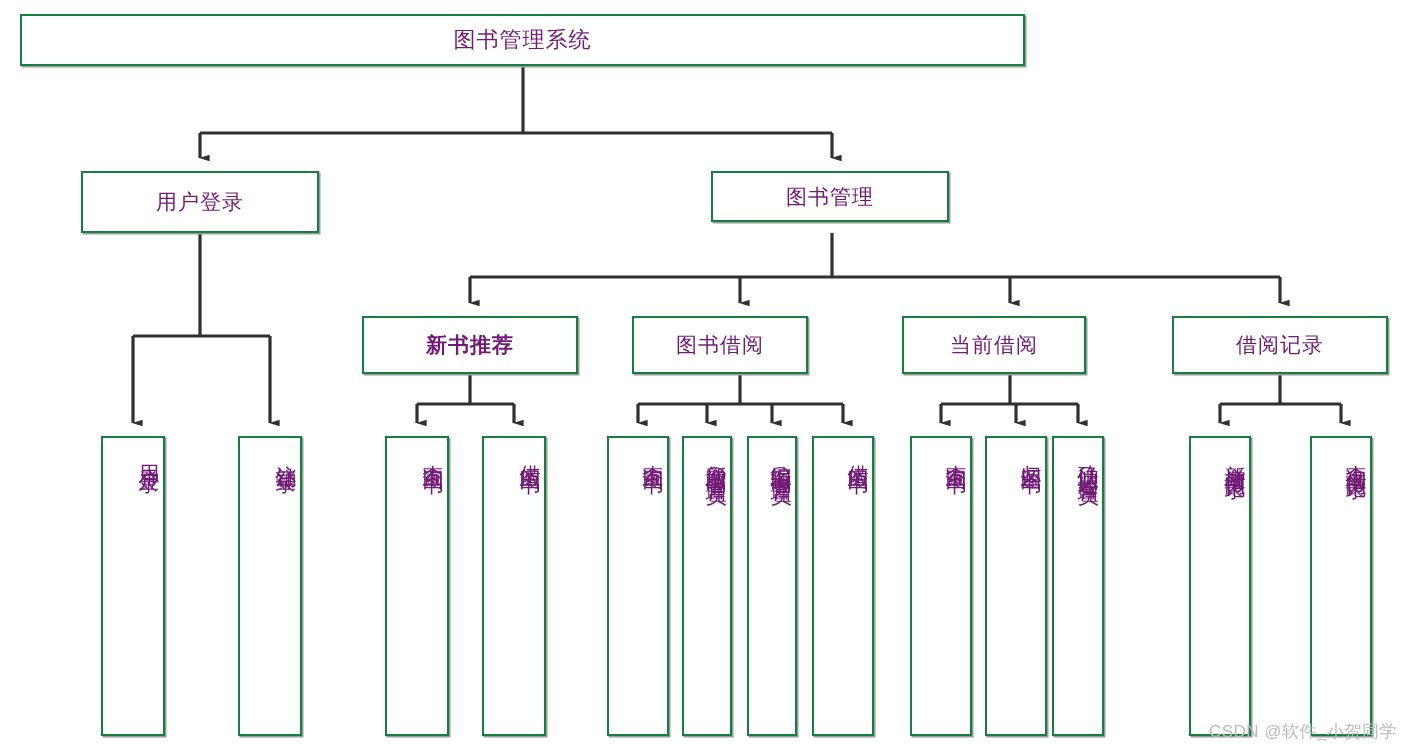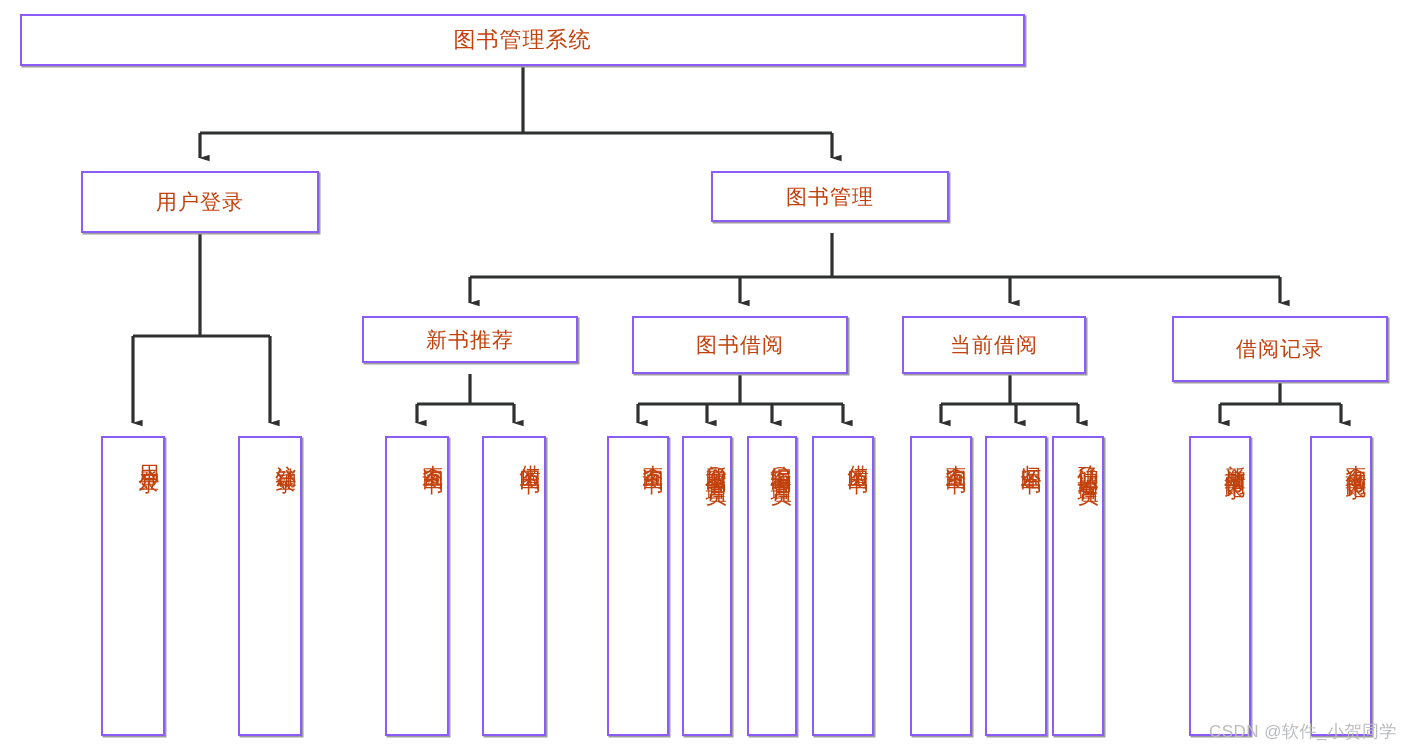--- a/index.html
+++ b/index.html
@@ -22,26 +22,26 @@
     left: 0;
     top: 0;
     width: 1405px;
     height: 747px;
     pointer-events: none;
   }
   .node {
     position: absolute;
     box-sizing: border-box;
     background: #ffffff;
-    border: 2px solid #8b5cf6;
+    border: 2px solid #15803d;
     box-shadow: 1.5px 1.5px 0 0 #9b9c9e;
     display: flex;
     align-items: center;
     justify-content: center;
-    color: #c2410c;
+    color: #701a75;
     text-align: center;
   }
   .node.horiz {
     font-size: 21px;
     letter-spacing: 1px;
     line-height: 1.2;
   }
   .node.vert {
     writing-mode: vertical-rl;
     text-orientation: upright;
@@ -124,24 +124,24 @@
       <path d="M 1220 404 L 1220 423" marker-end="url(#arrowhead)"></path>
       <path d="M 1341 404 L 1341 423" marker-end="url(#arrowhead)"></path>
     </g>
   </svg>
 
   <div class="node horiz" id="root-node" style="left: 20px; top: 14px; width: 1005px; height: 52px;">图书管理系统</div>
 
   <div class="node horiz" style="left: 81px; top: 171px; width: 238px; height: 62px;">用户登录</div>
   <div class="node horiz" style="left: 711px; top: 171px; width: 238px; height: 51px;">图书管理</div>
 
-  <div class="node horiz" style="left: 362px; top: 316px; width: 216px; height: 47px;">新书推荐</div>
-  <div class="node horiz" style="left: 632px; top: 316px; width: 216px; height: 58px;">图书借阅</div>
+  <div class="node horiz" style="left: 362px; top: 316px; width: 216px; height: 58px; font-weight: bold;">新书推荐</div>
+  <div class="node horiz" style="left: 632px; top: 316px; width: 176px; height: 58px;">图书借阅</div>
   <div class="node horiz" style="left: 902px; top: 316px; width: 184px; height: 58px;">当前借阅</div>
-  <div class="node horiz" style="left: 1172px; top: 316px; width: 216px; height: 66px;">借阅记录</div>
+  <div class="node horiz" style="left: 1172px; top: 316px; width: 216px; height: 58px;">借阅记录</div>
 
   <div class="node vert" style="left: 101px; top: 436px; width: 64px; height: 300px;">
       <span class="vtext">用户登录</span>
     </div>
   <div class="node vert" style="left: 238px; top: 436px; width: 64px; height: 300px;">
       <span class="vtext">注销登录</span>
     </div>
   <div class="node vert" style="left: 385px; top: 436px; width: 64px; height: 300px;">
       <span class="vtext">查询图书</span>
     </div>

